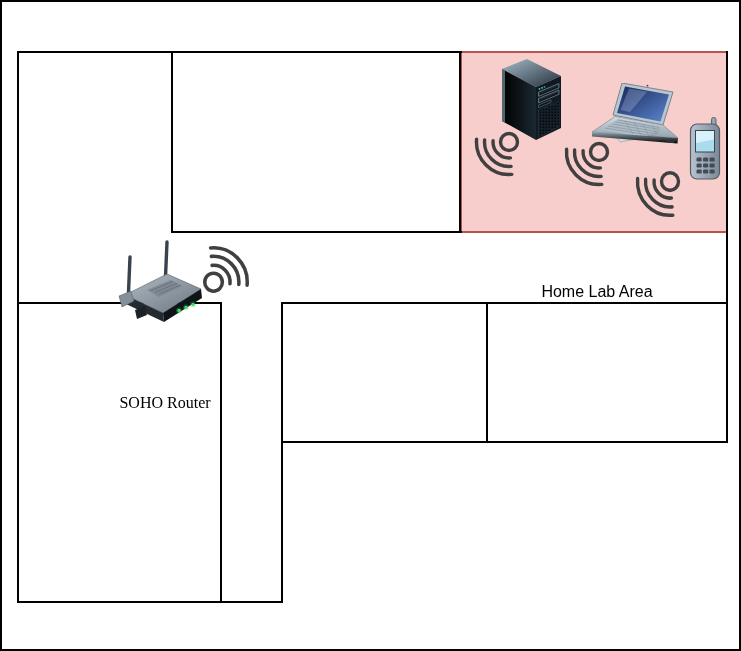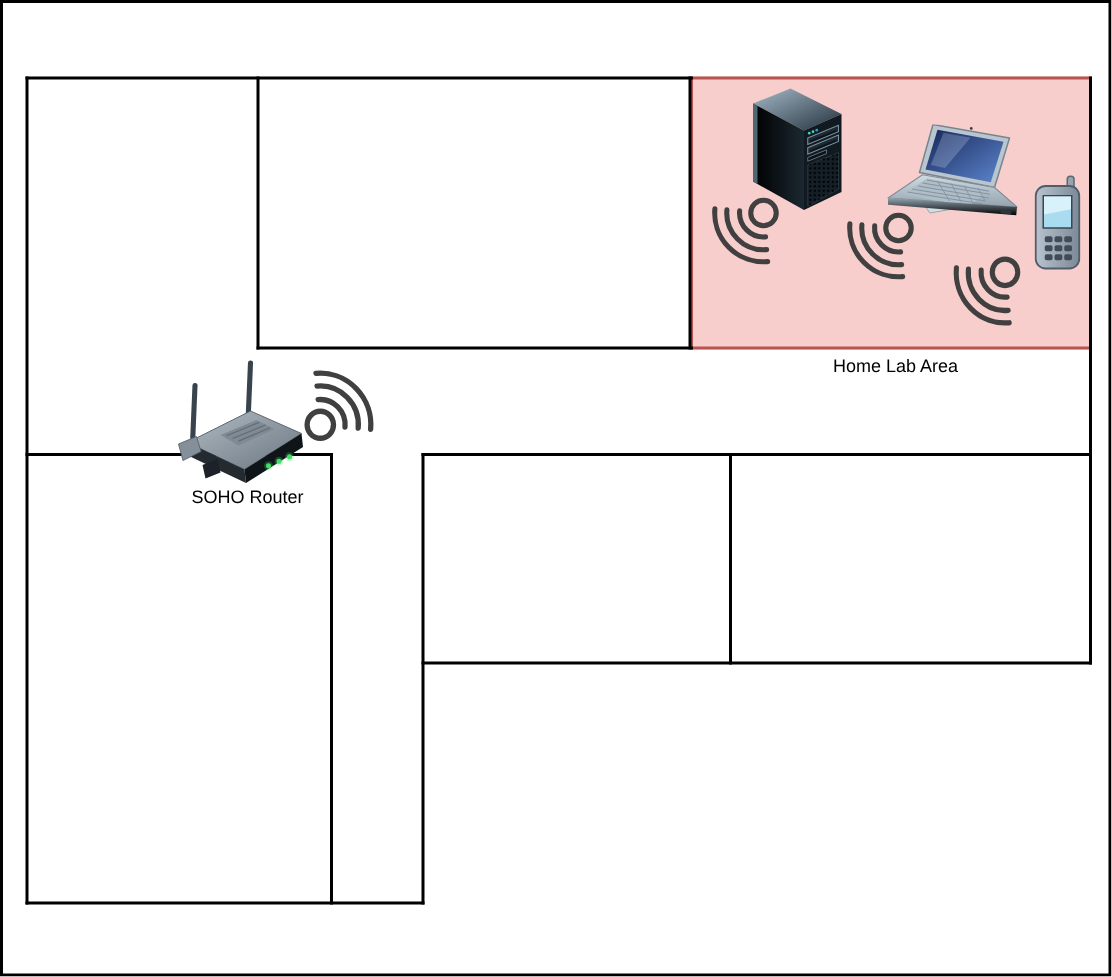--- a/index.html
+++ b/index.html
@@ -18,27 +18,28 @@
     position: absolute;
     left: 458px; top: 49px;
     width: 268px; height: 182px;
     box-sizing: border-box;
     background: #f8cecc;
     border: 2px solid #b85450;
   }
   .shape-label {
     position: absolute;
     transform: translateX(-50%);
-    font-size: 12px;
+    font-size: 16px;
     line-height: 14px;
     color: #000000;
     white-space: nowrap;
+    margin-top: 48px;
   }
   .label-home-lab { left: 595px; top: 235px; }
-  .label-soho    { left: 163px; top: 322px; }
+  .label-soho    { left: 163px; top: 346px; font-family: Liberation Serif, serif; }
   .dev { position: absolute; }
   .dev-server { left: 495px; top: 55px; }
   .dev-laptop { left: 587px; top: 81px; }
   .dev-phone  { left: 685px; top: 114px; }
   .dev-router { left: 115px; top: 238px; }
   .wifi-1 { left: 466px; top: 126px; }
   .wifi-2 { left: 556px; top: 136px; }
   .wifi-3 { left: 627px; top: 165px; }
   .wifi-router { left: 196px; top: 236px; transform: rotate(180deg); }
 </style>

